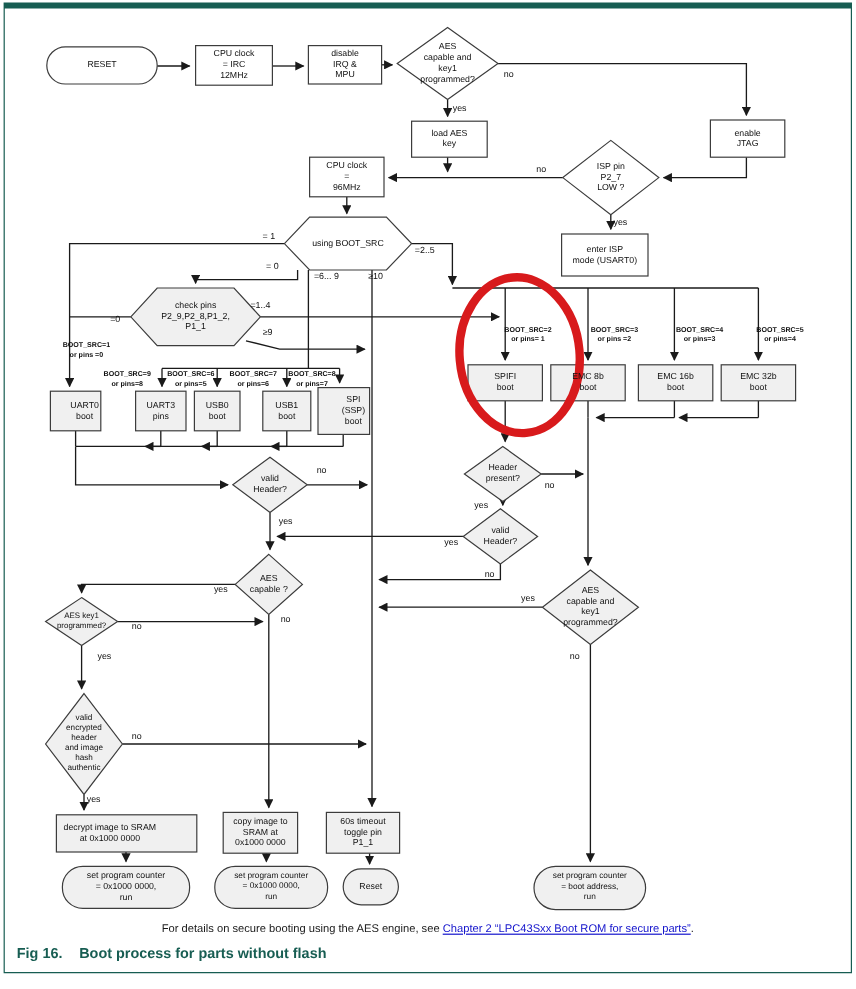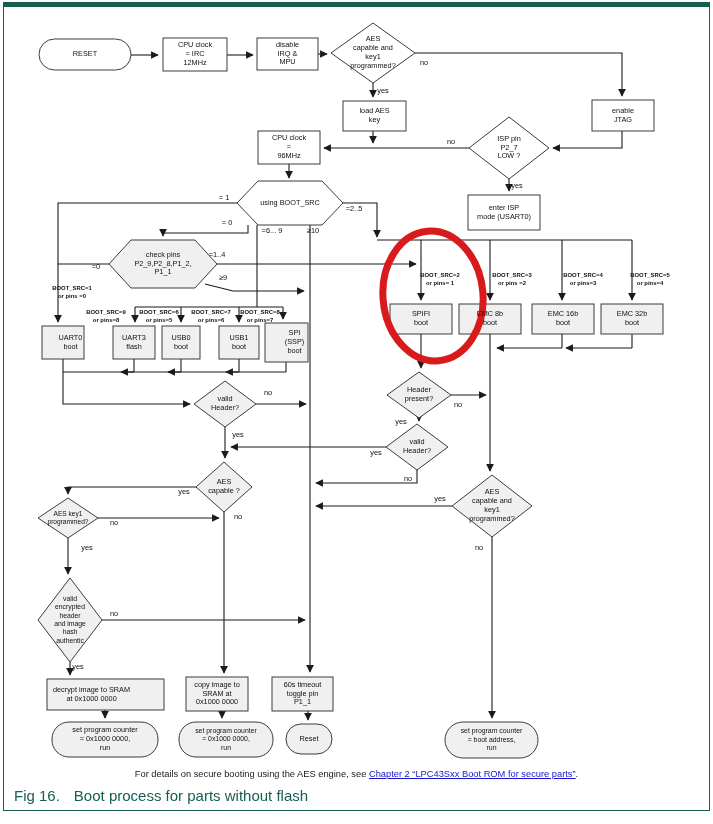--- a/index.html
+++ b/index.html
@@ -12,21 +12,21 @@
         text-align:center;font-size:7.3px;line-height:1.22;white-space:pre-line;color:#101010;}
   .ta-left{justify-content:flex-start;text-align:center;padding-left:6px;box-sizing:border-box;}
   .elbl{position:absolute;transform:translate(-50%,-50%);font-size:7.4px;white-space:pre;color:#101010;}
   .tlbl{position:absolute;transform:translate(-50%,-50%);font-size:5.9px;font-weight:700;
         line-height:1.3;text-align:center;white-space:pre-line;color:#101010;}
   .shape{stroke:#3c3c3c;stroke-width:1;}
   .f-white{fill:#ffffff;} .f-gray{fill:#f0f0f0;}
   .edge{stroke:#1a1a1a;stroke-width:1.1;fill:none;}
   #note{position:absolute;left:0;top:769px;width:100%;text-align:center;font-size:9.3px;color:#1a1a1a;}
   #note a{color:#1414cc;text-decoration:underline;cursor:pointer;}
-  #figcap{position:absolute;left:14px;top:787px;font-size:15px;font-weight:400;color:#175d52;}
+  #figcap{position:absolute;left:14px;top:787px;font-size:12px;font-weight:700;color:#175d52;}
   #figcap .t{margin-left:14px;}
 </style>
 </head>
 <body>
 
 <div id="page">
   <div id="frame"></div>
 
   <svg width="713" height="824" viewBox="0 0 713 824">
     <defs>
@@ -174,21 +174,21 @@
   <div class="node" style="left:258px;top:131px;width:62px;height:33px">CPU clock
 =
 96MHz</div>
   <div class="node" style="left:237px;top:181px;width:106px;height:44px">using BOOT_SRC</div>
   <div class="node" style="left:109px;top:240px;width:108px;height:48px">check pins
 P2_9,P2_8,P1_2,
 P1_1</div>
   <div class="node" style="left:42px;top:326px;width:57px;height:33px">UART0
 boot</div>
   <div class="node" style="left:113px;top:326px;width:42px;height:33px">UART3
-flash</div>
+pins</div>
   <div class="node" style="left:162px;top:326px;width:38px;height:33px">USB0
 boot</div>
   <div class="node" style="left:219px;top:326px;width:40px;height:33px">USB1
 boot</div>
   <div class="node" style="left:265px;top:323px;width:59px;height:39px">SPI
 (SSP)
 boot</div>
   <div class="node" style="left:390px;top:304px;width:62px;height:30px">SPIFI
 boot</div>
   <div class="node" style="left:459px;top:304px;width:62px;height:30px">EMC 8b

